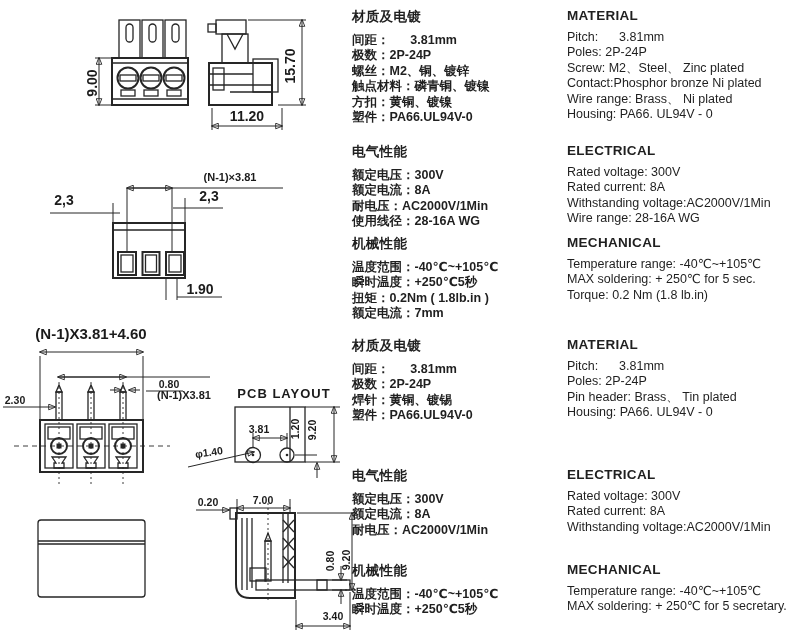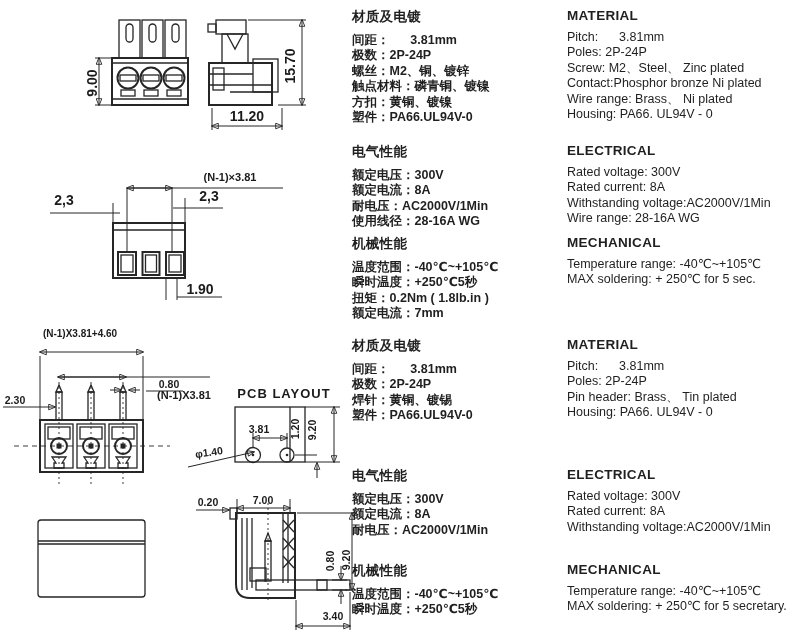--- a/index.html
+++ b/index.html
@@ -219,21 +219,21 @@
   </svg>
 
   <div id="dim-labels">
       <span class="dim-label" style="left: 92px; top: 83px; font-size: 14px; transform: translate(-50%, -50%) rotate(-90deg);">9.00</span>
       <span class="dim-label" style="left: 290px; top: 66px; font-size: 14px; transform: translate(-50%, -50%) rotate(-90deg);">15.70</span>
       <span class="dim-label" style="left: 247px; top: 116px; font-size: 14px; transform: translate(-50%, -50%) rotate(0deg);">11.20</span>
       <span class="dim-label" style="left: 230px; top: 177px; font-size: 11px; transform: translate(-50%, -50%) rotate(0deg);">(N-1)×3.81</span>
       <span class="dim-label" style="left: 64px; top: 200px; font-size: 14px; transform: translate(-50%, -50%) rotate(0deg);">2,3</span>
       <span class="dim-label" style="left: 209px; top: 196px; font-size: 14px; transform: translate(-50%, -50%) rotate(0deg);">2,3</span>
       <span class="dim-label" style="left: 200px; top: 289px; font-size: 14px; transform: translate(-50%, -50%) rotate(0deg);">1.90</span>
-      <span class="dim-label" style="left: 80px; top: 333px; font-size: 10px; transform: translate(-50%, -50%) rotate(0deg); text-align: center;">(N-1)X3.81+4.60</span>
+      <span class="dim-label" style="left: 91px; top: 333px; font-size: 15px; transform: translate(-50%, -50%) rotate(0deg); text-align: center;">(N-1)X3.81+4.60</span>
       <span class="dim-label" style="left: 184px; top: 359px; font-size: 11px; transform: translate(-50%, -50%) rotate(0deg); margin-top: 36px;">(N-1)X3.81</span>
       <span class="dim-label" style="left: 169px; top: 384px; font-size: 10.5px; transform: translate(-50%, -50%) rotate(0deg);">0.80</span>
       <span class="dim-label" style="left: 15px; top: 400px; font-size: 10.5px; transform: translate(-50%, -50%) rotate(0deg);">2.30</span>
       <span class="dim-label" style="left: 284px; top: 393px; font-size: 13px; letter-spacing: 1px; transform: translate(-50%, -50%) rotate(0deg);">PCB LAYOUT</span>
       <span class="dim-label" style="left: 259px; top: 429px; font-size: 10.5px; transform: translate(-50%, -50%) rotate(0deg);">3.81</span>
       <span class="dim-label" style="left: 209px; top: 452px; font-size: 10.5px; transform: translate(-50%, -50%) rotate(-8deg);">φ1.40</span>
       <span class="dim-label" style="left: 295px; top: 429px; font-size: 10.5px; transform: translate(-50%, -50%) rotate(-90deg);">1.20</span>
       <span class="dim-label" style="left: 312px; top: 430px; font-size: 10.5px; transform: translate(-50%, -50%) rotate(-90deg);">9.20</span>
       <span class="dim-label" style="left: 208px; top: 502px; font-size: 10.5px; transform: translate(-50%, -50%) rotate(0deg);">0.20</span>
       <span class="dim-label" style="left: 263px; top: 500px; font-size: 10.5px; transform: translate(-50%, -50%) rotate(0deg);">7.00</span>
@@ -299,20 +299,21 @@
         <div class="section-title">ELECTRICAL</div>
         <div class="spec-line">Rated voltage: 300V</div>
         <div class="spec-line">Rated current: 8A</div>
         <div class="spec-line">Withstanding voltage:AC2000V/1Min</div>
         <div class="spec-line">Wire range: 28-16A WG</div>
       </div>
       <div class="spec-section" style="top: 235px;">
         <div class="section-title">MECHANICAL</div>
         <div class="spec-line">Temperature range: -40℃~+105℃</div>
         <div class="spec-line">MAX soldering: + 250℃ for 5 sec.</div>
+        <div class="spec-line">Torque: 0.2 Nm (1.8 lb.in)</div>
       </div>
       <div class="spec-section" style="top: 337px;">
         <div class="section-title">MATERIAL</div>
         <div class="spec-line">Pitch:      3.81mm</div>
         <div class="spec-line">Poles: 2P-24P</div>
         <div class="spec-line">Pin header: Brass、 Tin plated</div>
         <div class="spec-line">Housing: PA66. UL94V - 0</div>
       </div>
       <div class="spec-section" style="top: 467px;">
         <div class="section-title">ELECTRICAL</div>

